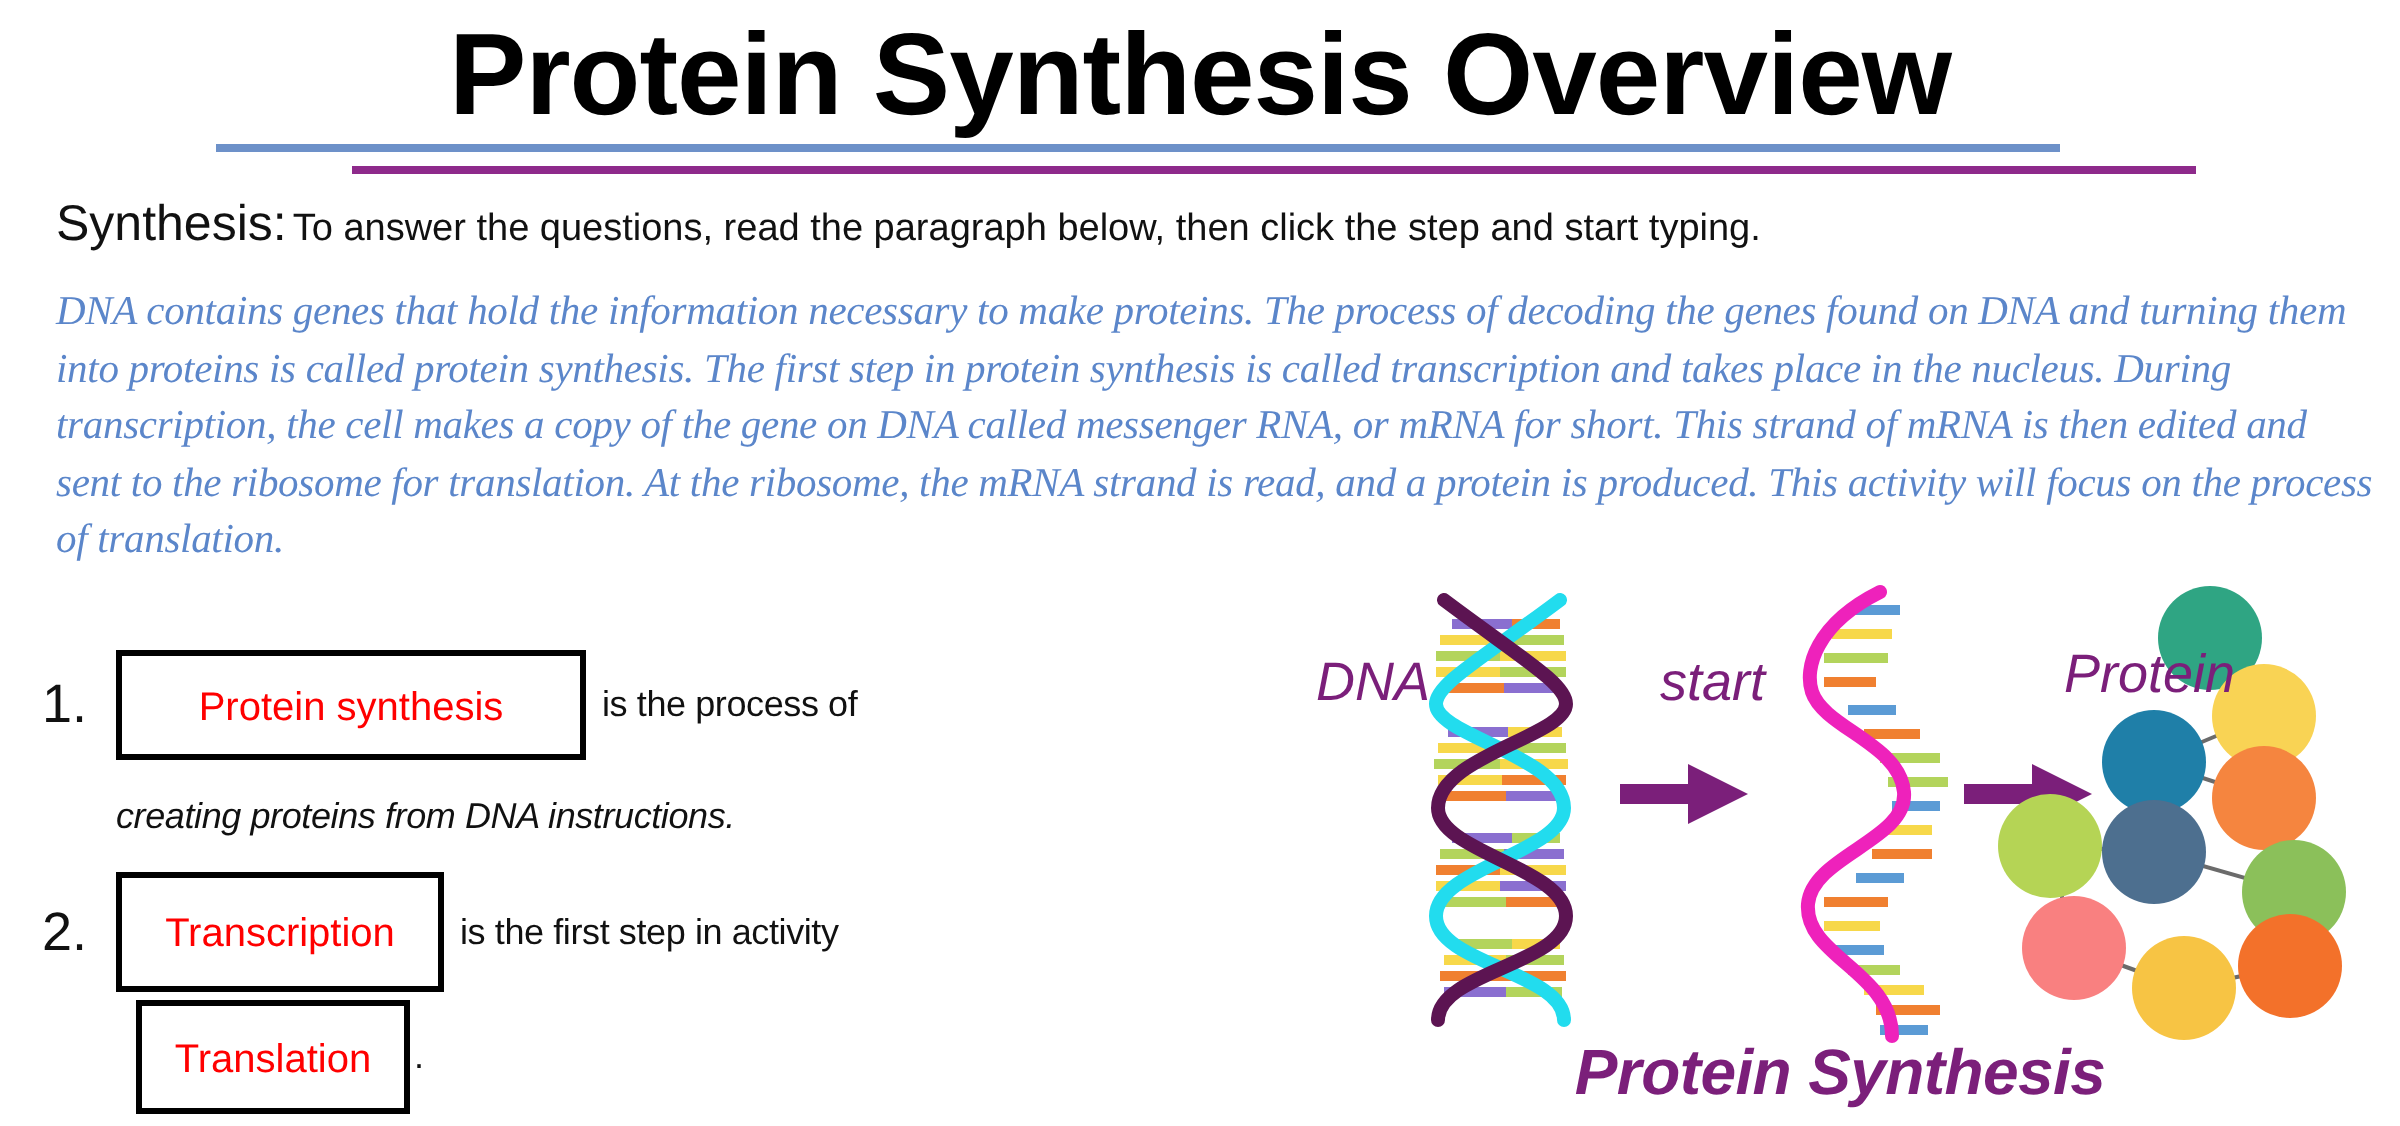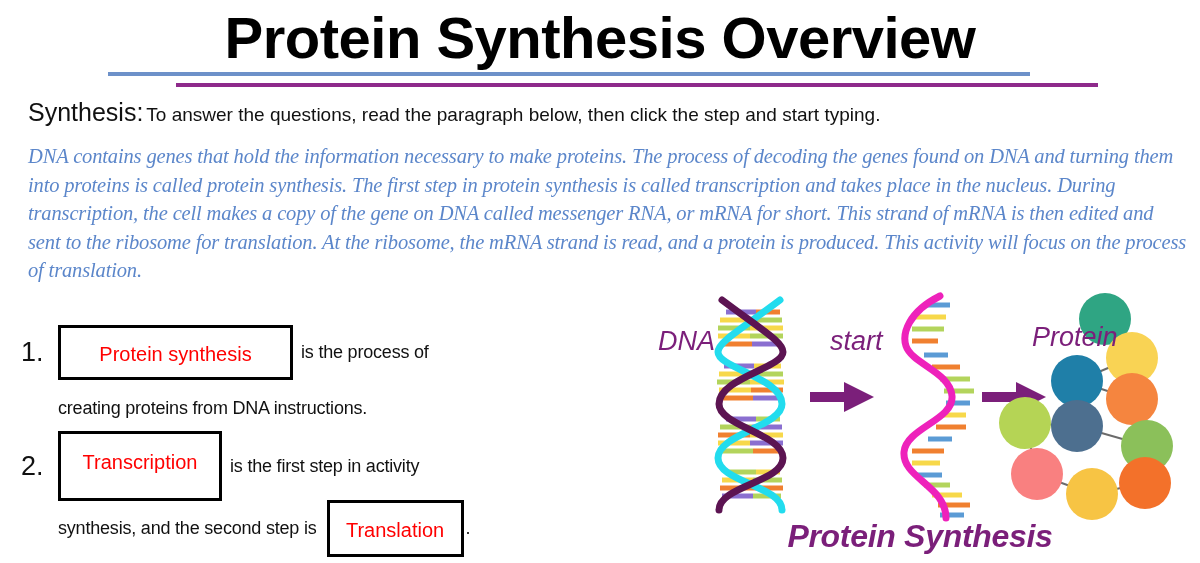--- a/index.html
+++ b/index.html
@@ -133,33 +133,33 @@
     line-height: 1;
   }
   #answer-box-1 {
     width: 235px;
     height: 55px;
     padding-top: 16px;
     margin-right: 8px;
   }
   #answer-box-2 {
     width: 164px;
-    height: 70px;
+    height: 60px;
     padding-top: 18px;
     margin-right: 8px;
   }
   #answer-box-3 {
     width: 137px;
     height: 57px;
     padding-top: 17px;
     margin-left: 10px;
     margin-right: 2px;
   }
   #q1-line1 { height: 60px; }
-  #q1-line2 { height: 52px; }
+  #q1-line2 { height: 52px; font-style: italic; }
   #q2-line1 { height: 64px; }
   #q2-line2 { height: 60px; }
 
   
   #diagram {
     position: absolute;
     left: 640px;
     top: 286px;
     width: 560px;
     height: 277px;
@@ -219,21 +219,20 @@
   </div>
 
   <div class="question">
     <div class="q-line" id="q2-line1">
       <span class="q-num">2.</span>
       <span class="answer-box" id="answer-box-2">Transcription</span>
       <span class="q-text">is the first step in activity</span>
     </div>
     <div class="q-line" id="q2-line2">
       <span class="q-indent"></span>
-      <span class="q-text">synthesis, and the second step is</span>
       <span class="answer-box" id="answer-box-3">Translation</span>
       <span class="q-text">.</span>
     </div>
   </div>
 
 </div>
 
 <div id="diagram">
 
   <span class="dia-label" id="label-dna">DNA</span>

